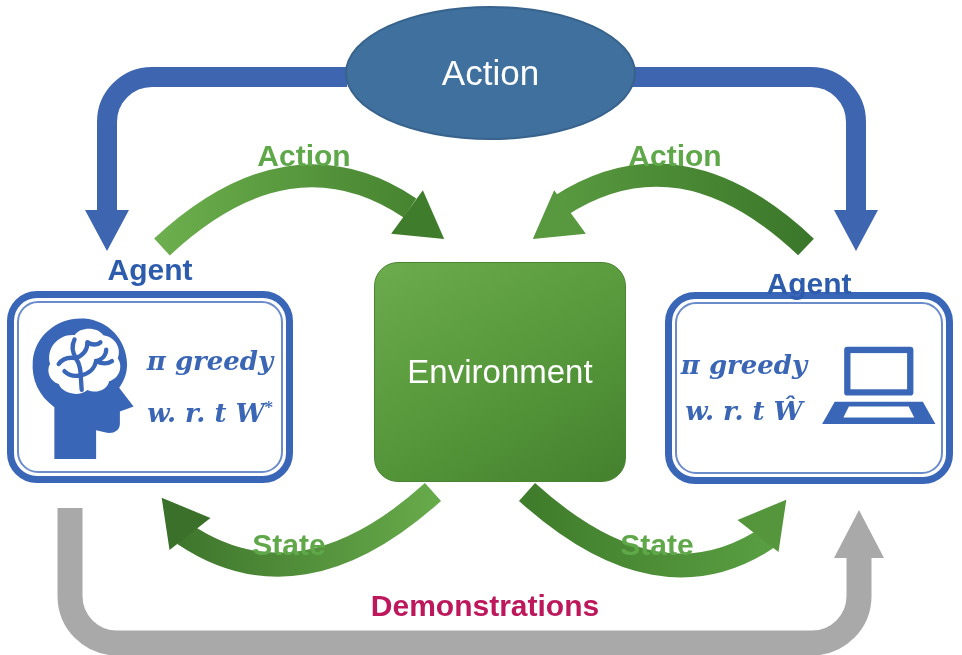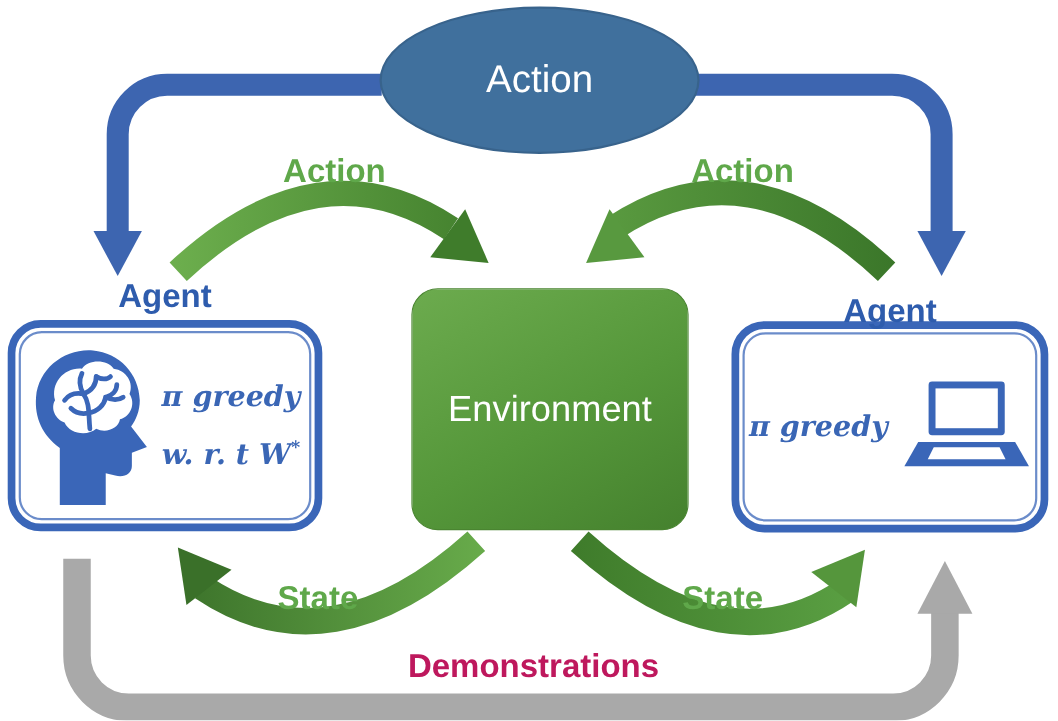--- a/index.html
+++ b/index.html
@@ -133,20 +133,21 @@
       <div>π greedy</div>
       <div><span>w. r. t W</span><sup>*</sup></div>
     </div>
   </div>
 
   <div class="node-label" id="agent-label">Agent</div>
   <div class="persona-box" id="agent-box">
     <div class="persona-inner"></div>
     <div class="policy">
       <div>π greedy</div>
+      <div>w. r. t Ŵ</div>
     </div>
     <svg width="118" height="87" viewBox="0 0 150 110">
       <rect x="32" y="2" width="88" height="62" rx="4" fill="#3a66b8"></rect>
       <rect x="40" y="10" width="72" height="46" fill="#ffffff"></rect>
       <path d="M20 72 L132 72 L148 100 L4 100 Z" fill="#3a66b8"></path>
       <path d="M38 78 L114 78 L121 92 L31 92 Z" fill="#ffffff"></path>
     </svg>
   </div>
 
   <div class="edge-label" id="lbl-action-left">Action</div>

